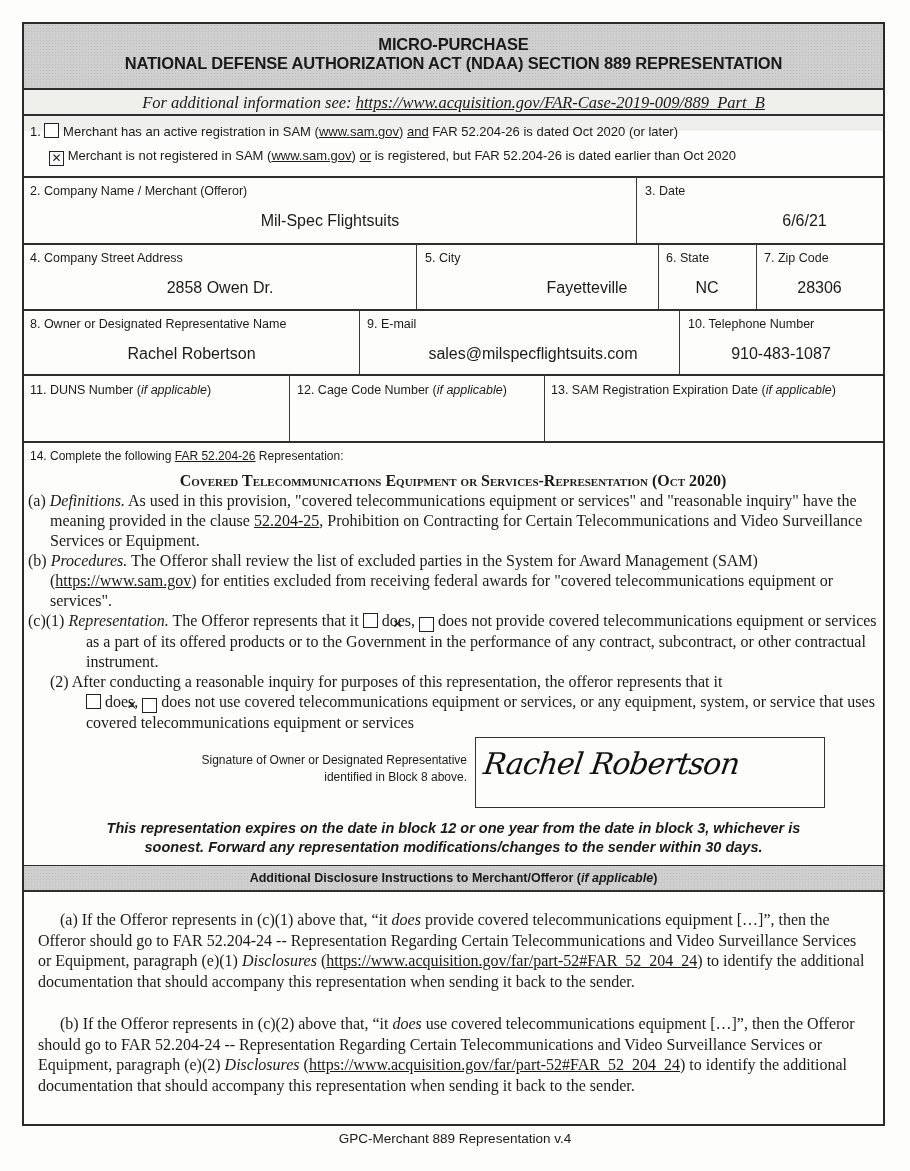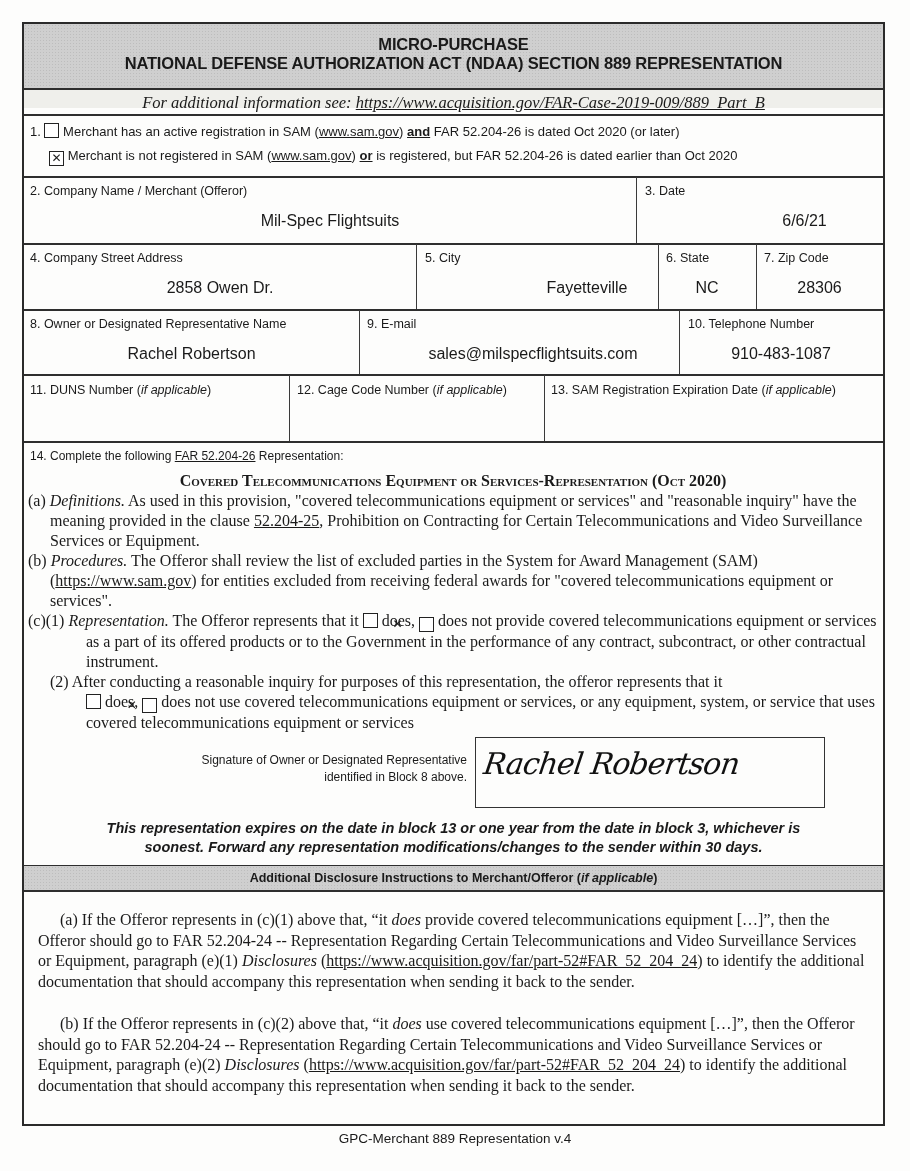--- a/index.html
+++ b/index.html
@@ -7,29 +7,29 @@
   .sans { font-family: "Liberation Sans", sans-serif; }
   .serif { font-family: "Liberation Serif", serif; }
   .form { position:absolute; left:22px; top:22px; width:859px; height:1100px; border:2px solid #2a2a2a; box-sizing:content-box; }
   .abs { position:absolute; box-sizing:border-box; }
   .hline { position:absolute; left:0; right:0; height:0; border-top:2px solid #2e2e2e; }
   .vline { position:absolute; width:0; border-left:1.5px solid #3a3a3a; }
   .title-band { position:absolute; left:0; right:0; top:0; height:65px; background:#cfcfcf;
      background-image: radial-gradient(#bdbdbd 0.6px, transparent 0.7px); background-size:3px 3px; }
   .title1 { position:absolute; left:0; right:0; top:11px; text-align:center; font-weight:bold; font-size:16.5px; letter-spacing:-0.2px; }
   .title2 { position:absolute; left:0; right:0; top:30px; text-align:center; font-weight:bold; font-size:16.5px; letter-spacing:-0.2px; }
-  .info-band { position:absolute; left:0; right:0; top:66px; height:18px; background:#efefeb; }
+  .info-band { position:absolute; left:0; right:0; top:66px; height:41px; background:#efefeb; }
   .info-text { position:absolute; left:0; right:0; top:3px; text-align:center; font-style:italic; font-size:16.5px; }
   .info-text a { color:#1a1a1a; text-decoration:underline; }
   .lbl { font-size:12.5px; white-space:nowrap; }
   .val { font-size:16px; white-space:nowrap; text-align:center; }
   .cb { display:inline-block; width:14px; height:14px; border:1.5px solid #222; box-sizing:border-box; vertical-align:-2px; position:relative; background:#fff; font-size:11px; line-height:11px; text-align:center; font-weight:bold; font-family:"DejaVu Sans", sans-serif; }
   .cb.lg { width:15px; height:15px; font-size:12px; line-height:12px; }
   .u { text-decoration:underline; }
-  .b { font-weight:bold; }
+  .b { font-weight:normal; }
   .i { font-style:italic; }
   .rep { font-size:16px; line-height:20px; }
   .rep p { margin:0; }
   .smallcaps { font-variant:small-caps; font-weight:bold; text-align:center; font-size:16px; }
   .gray-band { position:absolute; left:0; right:0; height:25px; background:#cfcfcf;
      background-image: radial-gradient(#bdbdbd 0.6px, transparent 0.7px); background-size:3px 3px; }
   .disc { font-size:16px; line-height:20.5px; }
   .disc p { margin:0; text-indent:22px; }
   .sig-box { position:absolute; left:451px; top:713px; width:348px; height:69px; border:1.5px solid #333; }
   .sig { position:absolute; left:8px; top:8px; font-family:"DejaVu Serif", serif; font-style:italic; font-size:30px; letter-spacing:-1px; color:#111; transform:skewX(-8deg); }
@@ -123,21 +123,21 @@
 
   <div class="abs sans" style="left:0; width:443px; top:728px; text-align:right; font-size:12px; line-height:17px;">
     <div>Signature of Owner or Designated Representative</div>
     <div>identified in Block 8 above.</div>
   </div>
   <div class="sig-box">
     <div class="sig">Rachel Robertson</div>
   </div>
 
   <div class="abs sans" style="left:0; right:0; top:795px; text-align:center; font-weight:bold; font-style:italic; font-size:14.5px; line-height:19px;">
-    <div>This representation expires on the date in block 13 or one year from the date in block 3, whichever is</div>
+    <div>This representation expires on the date in block 12 or one year from the date in block 3, whichever is</div>
     <div>soonest. Forward any representation modifications/changes to the sender within 30 days.</div>
   </div>
 
   <div class="hline" style="top:841px;"></div>
   <div class="gray-band sans" style="top:842px;padding-left:12px;">
     <div style="position:absolute; left:0; right:0; top:5px; text-align:center; font-weight:bold; font-size:12.5px;">
       <span>Additional Disclosure Instructions to Merchant/Offeror (</span><span class="i">if applicable</span><span>)</span>
     </div>
   </div>
   <div class="hline" style="top:866px;"></div>

